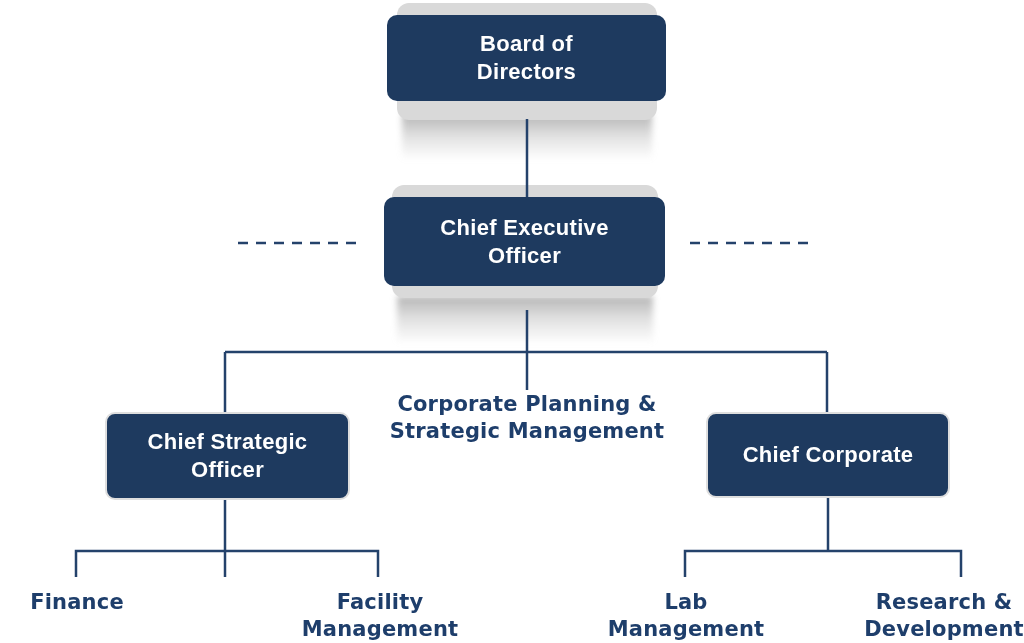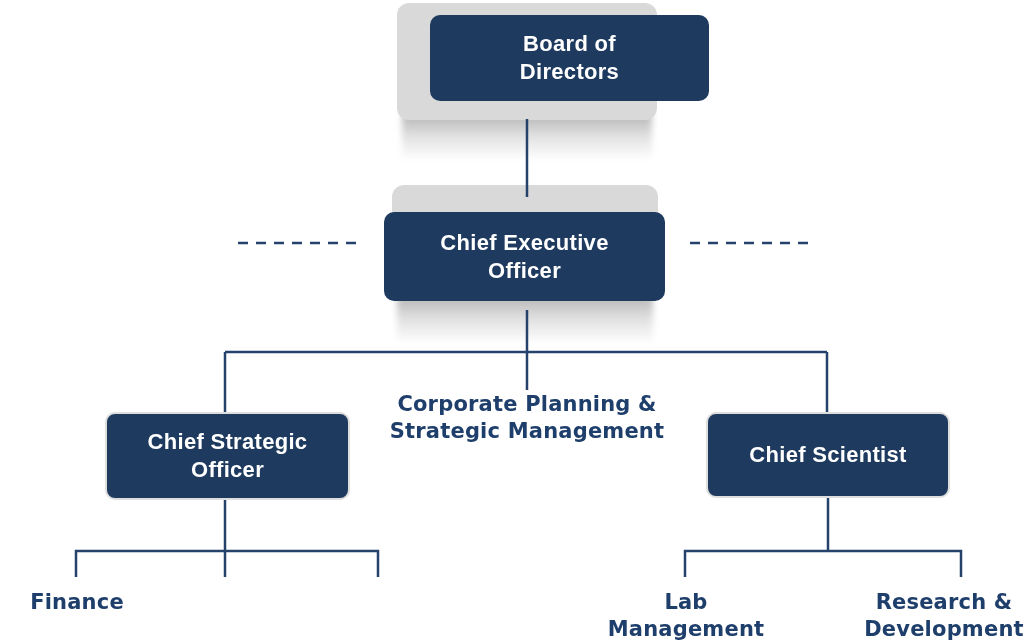--- a/index.html
+++ b/index.html
@@ -53,39 +53,41 @@
       <path d="M225 551 L225 577"></path>
 
       <path d="M828 498 L828 551"></path>
       <path d="M685 577 L685 551 L961 551 L961 577"></path>
 
       <path d="M238 243 L362 243" stroke-dasharray="10 8"></path>
       <path d="M690 243 L812 243" stroke-dasharray="10 8"></path>
     </g>
   </svg>
 
-  <div class="navy-box" style="left:387px; top:15px; width:279px; height:86px;margin-left:43px;">Board of
+  <div class="navy-box" style="left:387px; top:15px; width:279px; height:86px;">Board of
 Directors</div>
 
-  <div class="navy-box" style="left:384px; top:212px; width:281px; height:89px;">Chief Executive
+  <div class="navy-box" style="left:384px; top:197px; width:281px; height:89px;">Chief Executive
 Officer</div>
 
   <div class="navy-box bordered" style="left:105px; top:412px; width:241px; height:84px;">Chief Strategic
 Officer</div>
 
-  <div class="navy-box bordered" style="left:706px; top:412px; width:240px; height:82px;">Chief Scientist</div>
+  <div class="navy-box bordered" style="left:706px; top:412px; width:240px; height:82px;">Chief Corporate</div>
 
 
 
   <div class="label" style="left:340px; top:391px; width:374px;">Corporate Planning &amp;
 Strategic Management</div>
 
   <div class="label" style="left:9px; top:589px; width:136px;">Finance</div>
 
 
+  <div class="label" style="left:301px; top:589px; width:158px;">Facility
+Management</div>
 
   <div class="label" style="left:586px; top:589px; width:200px;">Lab Management
 &amp; Bio Safety</div>
 
   <div class="label" style="left:844px; top:589px; width:200px;">Research &amp;
 Development</div>
 
 </div>
 
 </body></html>

